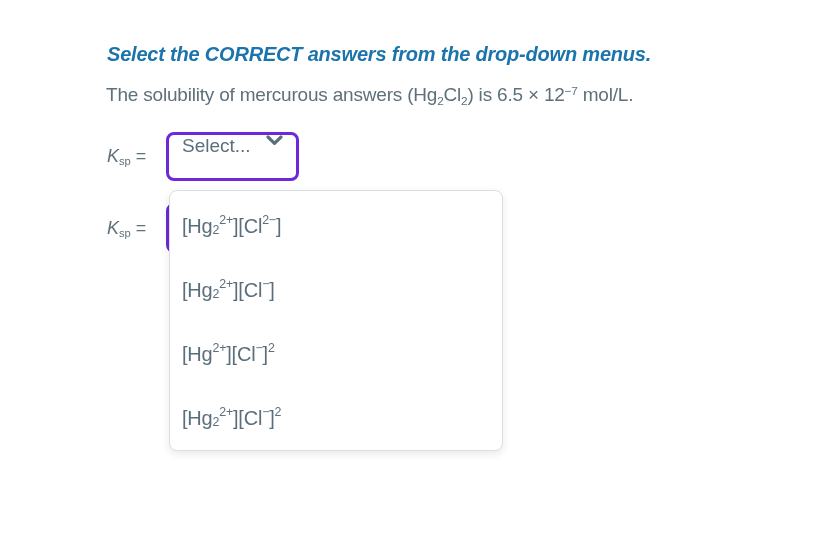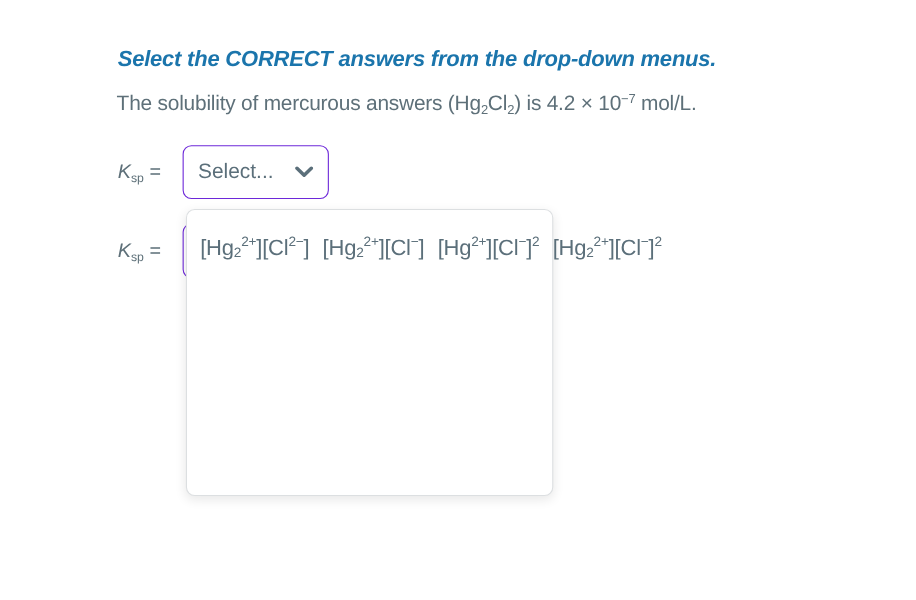--- a/index.html
+++ b/index.html
@@ -39,60 +39,60 @@
   .ksp-label.row2 { top: 218px; }
   
   .seg-sub  { font-size: 0.62em; position: relative; top: 0.30em; }
   .seg-sup  { font-size: 0.62em; position: relative; top: -0.52em; }
   .seg-italic { font-style: italic; }
   
   .select-btn {
     position: absolute;
     width: 133px; height: 49px;
     background: #ffffff;
-    border: 1px solid #6d28d9;
+    border: 3px solid #6d28d9;
     border-radius: 8px;
-    display: flex; align-items: center; justify-content: space-between;
+    display: flex; justify-content: space-between;
     padding: 0 13px 0 13px;
     font-size: 19px; color: #5b6f7a;
     cursor: pointer;
   }
   .select-btn.row1 { left: 166px; top: 132px; z-index: 1; }
   .select-btn.row2 { left: 166px; top: 203px; z-index: 0; height: 50px; }
   .chevron { flex: 0 0 auto; display: block; }
   
   .menu {
     position: absolute; left: 169px; top: 190px;
     width: 334px; height: 261px;
     background: #ffffff;
     border: 1px solid #dcdfe1;
     border-radius: 8px;
     box-shadow: 0 3px 10px rgba(0,0,0,0.09);
     z-index: 2;
     padding: 3px 0 0 0;
-    display: flex; flex-direction: row;
+    display: flex; flex-direction: column;
   }
   .menu-option {
     height: 64px;
     display: flex; align-items: center;
     padding-left: 12px;
     font-size: 20px; color: #5b6f7a;
     letter-spacing: -0.2px;
     cursor: pointer;
     white-space: nowrap;
   }
 </style>
 </head>
 <body>
 
 <div class="screen">
 
   <div class="heading">Select the CORRECT answers from the drop-down menus.</div>
 
-  <div class="statement"><span>The solubility of mercurous answers (Hg</span><span class="seg-sub">2</span><span>Cl</span><span class="seg-sub">2</span><span>) is 4.2 × 10</span><span class="seg-sup">−7</span><span> mol/L.</span></div>
+  <div class="statement"><span>The solubility of mercurous answers (Hg</span><span class="seg-sub">2</span><span>Cl</span><span class="seg-sub">2</span><span>) is 6.5 × 12</span><span class="seg-sup">−7</span><span> mol/L.</span></div>
 
   <div class="ksp-label row1"><span class="seg-italic">K</span><span class="seg-sub">sp</span><span> =</span></div>
 
   <div class="select-btn row1">
     <span>Select...</span>
     <svg class="chevron" width="17" height="11" viewBox="0 0 17 11">
       <path d="M2 2 L8.5 8.3 L15 2" fill="none" stroke="#5b6f7a" stroke-width="3.2" stroke-linecap="round" stroke-linejoin="round"></path>
     </svg>
   </div>
 

